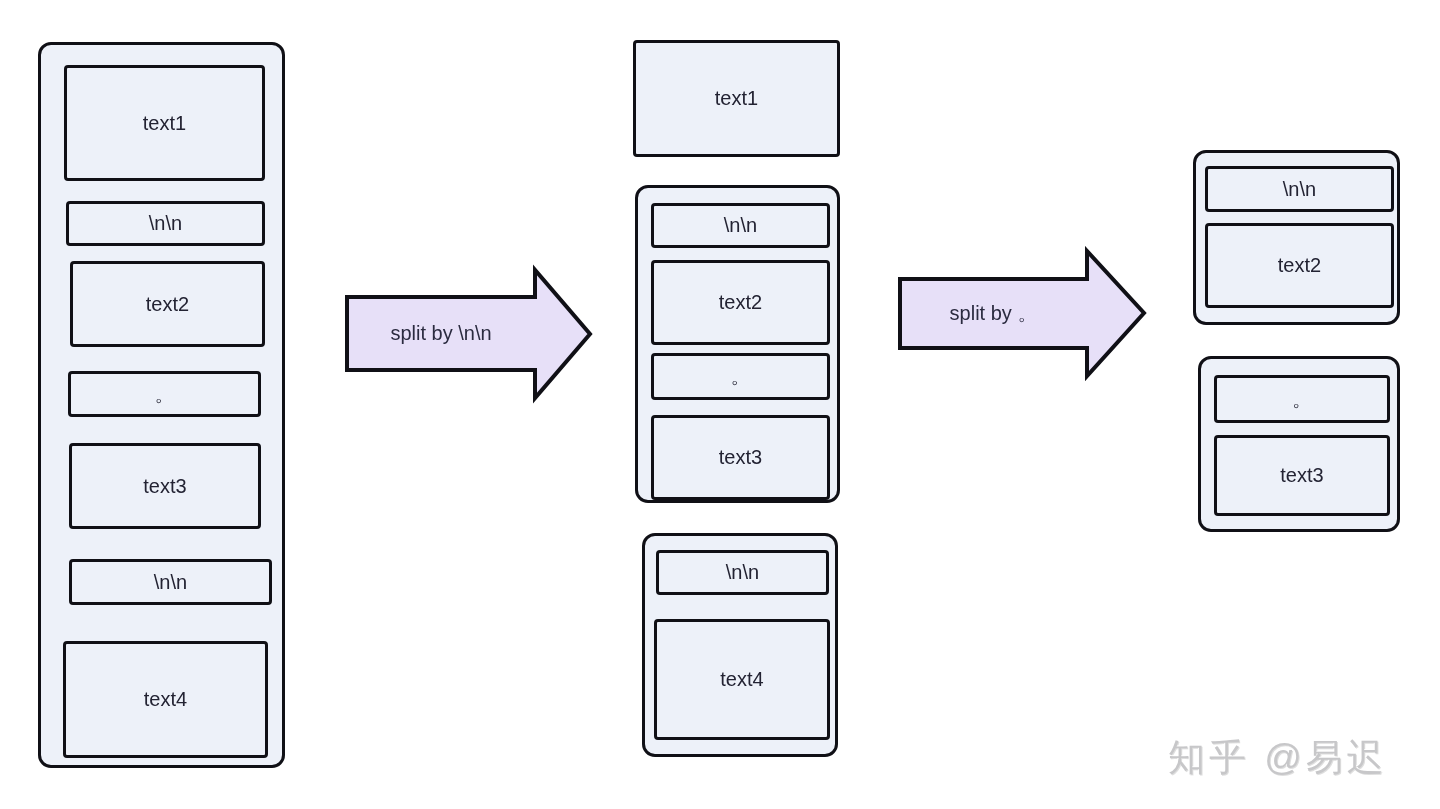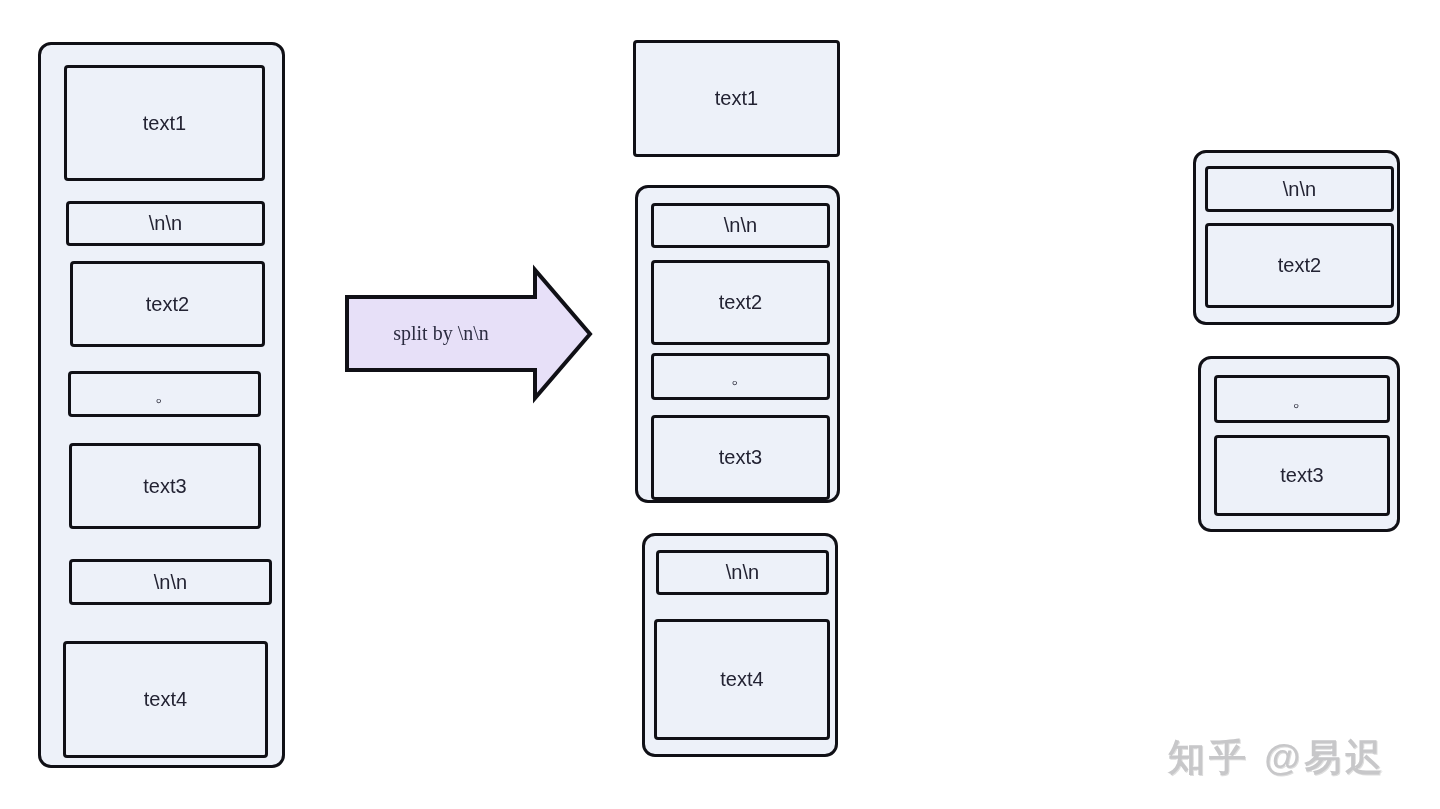--- a/index.html
+++ b/index.html
@@ -42,59 +42,64 @@
     white-space: pre;
   }
   .watermark {
     position: absolute;
     left: 1168px;
     top: 733px;
     font-size: 37px;
     letter-spacing: 4px;
     color: #c7c7c9;
     text-shadow: -1px -1px 0 rgba(255,255,255,0.95), 1px 1px 0 rgba(160,160,160,0.35);
-    font-weight: bold;
   }
 </style>
 </head>
 <body>
 
 <div class="canvas">
 
   <div class="container" style="left:38px; top:42px; width:247px; height:726px;">
     <div class="box" style="left:23px; top:20px;  width:201px; height:116px;">text1</div>
     <div class="box" style="left:25px; top:156px; width:199px; height:45px;">\n\n</div>
     <div class="box" style="left:29px; top:216px; width:195px; height:86px;">text2</div>
     <div class="box" style="left:27px; top:326px; width:193px; height:46px;">。</div>
     <div class="box" style="left:28px; top:398px; width:192px; height:86px;">text3</div>
     <div class="box" style="left:28px; top:514px; width:203px; height:46px;">\n\n</div>
     <div class="box" style="left:22px; top:596px; width:205px; height:117px;">text4</div>
   </div>
 
-  <div class="arrow-wrap" style="left:344px; top:264px; width:252px; height:140px;font-family:Liberation Serif, serif;">
+  <div class="arrow-wrap" style="left:344px; top:264px; width:252px; height:140px;">
     <svg width="252" height="140" viewBox="0 0 252 140">
       <polygon points="3,33 191,33 191,6 246,70 191,134 191,106 3,106" fill="#e7e0f8" stroke="#101016" stroke-width="4" stroke-linejoin="miter"></polygon>
     </svg>
     <span class="arrow-label" style="left:3px; top:33px; width:188px; height:73px;">split by \n\n</span>
   </div>
 
   <div class="box" style="left:633px; top:40px; width:207px; height:117px;">text1</div>
 
   <div class="container" style="left:635px; top:185px; width:205px; height:318px;">
     <div class="box" style="left:13px; top:15px;  width:179px; height:45px;">\n\n</div>
     <div class="box" style="left:13px; top:72px;  width:179px; height:85px;">text2</div>
     <div class="box" style="left:13px; top:165px; width:179px; height:47px;">。</div>
     <div class="box" style="left:13px; top:227px; width:179px; height:85px;">text3</div>
   </div>
 
   <div class="container" style="left:642px; top:533px; width:196px; height:224px;">
     <div class="box" style="left:11px; top:14px; width:173px; height:45px;">\n\n</div>
     <div class="box" style="left:9px;  top:83px; width:176px; height:121px;">text4</div>
   </div>
 
+  <div class="arrow-wrap" style="left:898px; top:246px; width:252px; height:140px;">
+    <svg width="252" height="140" viewBox="0 0 252 140">
+      <polygon points="2,33 189,33 189,5 246,67 189,130 189,102 2,102" fill="#e7e0f8" stroke="#101016" stroke-width="4" stroke-linejoin="miter"></polygon>
+    </svg>
+    <span class="arrow-label" style="left:2px; top:33px; width:187px; height:69px;">split by 。</span>
+  </div>
 
   <div class="container" style="left:1193px; top:150px; width:207px; height:175px;">
     <div class="box" style="left:9px; top:13px; width:189px; height:46px;">\n\n</div>
     <div class="box" style="left:9px; top:70px; width:189px; height:85px;">text2</div>
   </div>
 
   <div class="container" style="left:1198px; top:356px; width:202px; height:176px;">
     <div class="box" style="left:13px; top:16px; width:176px; height:48px;">。</div>
     <div class="box" style="left:13px; top:76px; width:176px; height:81px;">text3</div>
   </div>

